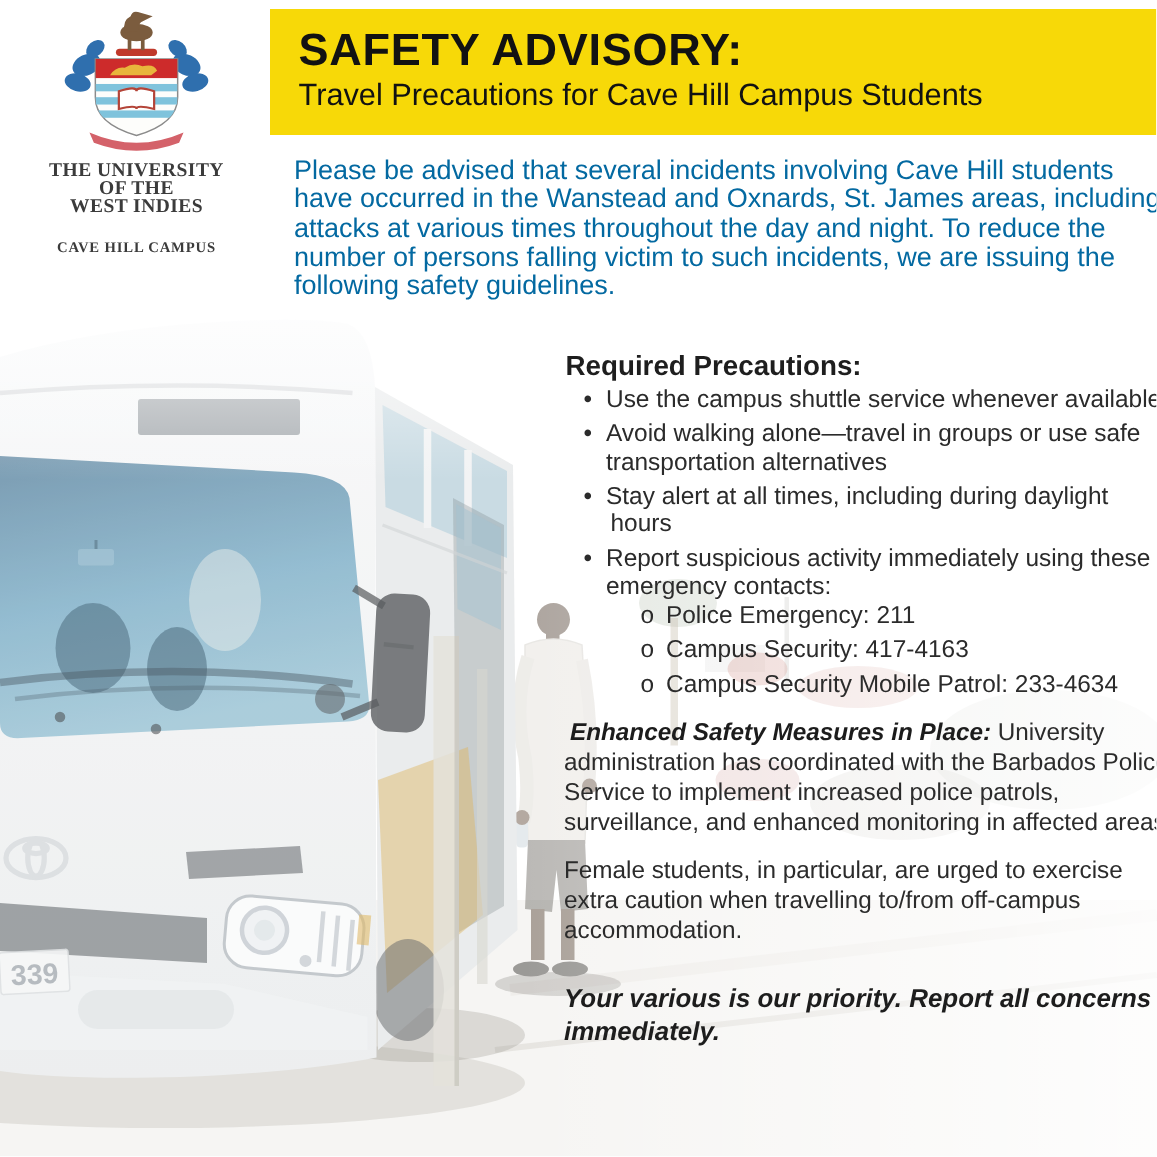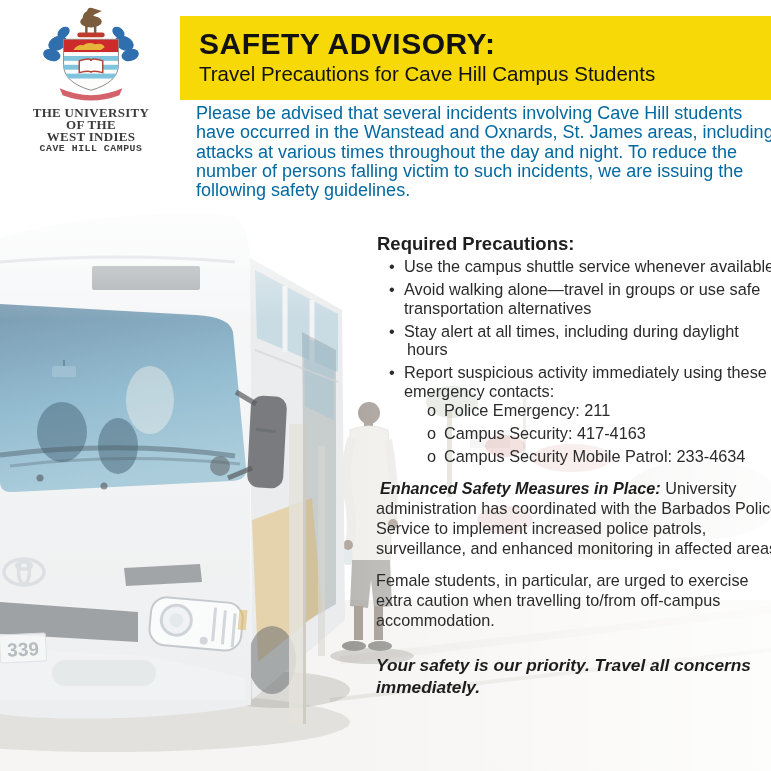--- a/index.html
+++ b/index.html
@@ -5,24 +5,24 @@
   html,body{margin:0;padding:0;background:#fff;}
   .canvas{position:relative;width:771px;height:771px;background:#ffffff;overflow:hidden;
           font-family:"Liberation Sans", sans-serif;color:#282828;}
   .nw{white-space:nowrap;}
   
   #photo{position:absolute;left:0;top:0;width:771px;height:771px;}
   
   .logo{position:absolute;left:10px;top:6px;width:162px;text-align:center;z-index:3;}
   .logo-text{font-family:"Liberation Serif", serif;font-weight:700;color:#3b3b3b;
              font-size:13px;line-height:11.8px;letter-spacing:.3px;margin-top:3px;}
-  .logo-campus{font-family:Liberation Mono, monospace;font-weight:700;color:#3b3b3b;
-             font-size:9.8px;line-height:11px;letter-spacing:.55px;margin-top:1px;}
-  
-  .banner{position:absolute;left:180px;top:16px;width:591px;height:84px;z-index:3;
+  .logo-campus{font-family:Liberation Serif, serif;font-weight:700;color:#3b3b3b;
+             font-size:9.8px;line-height:11px;letter-spacing:.55px;margin-top:18px;}
+  
+  .banner{position:absolute;left:180px;top:6px;width:591px;height:84px;z-index:3;
           padding:12px 0 0 19px;box-sizing:border-box;}
   .banner-title{font-size:30px;font-weight:700;line-height:32px;letter-spacing:.5px;color:#121212;}
   .banner-sub{font-size:20.5px;font-weight:400;line-height:23px;margin-top:2px;color:#121212;}
   
   .intro{position:absolute;left:196px;top:104px;font-size:18px;line-height:19.3px;z-index:3;color:#0369a1;}
   
   .rp-head{position:absolute;left:377px;top:233px;font-size:18.5px;font-weight:700;color:#1e1e1e;z-index:3;}
   .bullets{position:absolute;left:389px;top:257px;font-size:16.3px;line-height:18.5px;z-index:3;color:#2b2b2b;}
   .b-item{display:flex;margin-bottom:4.5px;}
   .b-mark{width:15px;flex:0 0 15px;}
@@ -283,17 +283,17 @@
     <div class="nw">surveillance, and enhanced monitoring in affected areas.</div>
   </div>
 
   <div class="para fem">
     <div class="nw">Female students, in particular, are urged to exercise</div>
     <div class="nw">extra caution when travelling to/from off-campus</div>
     <div class="nw">accommodation.</div>
   </div>
 
   <div class="closing">
-    <div class="nw">Your safety is our priority. Travel all concerns</div>
+    <div class="nw">Your various is our priority. Report all concerns</div>
     <div class="nw">immediately.</div>
   </div>
 
 </div>
 
 </body></html>

